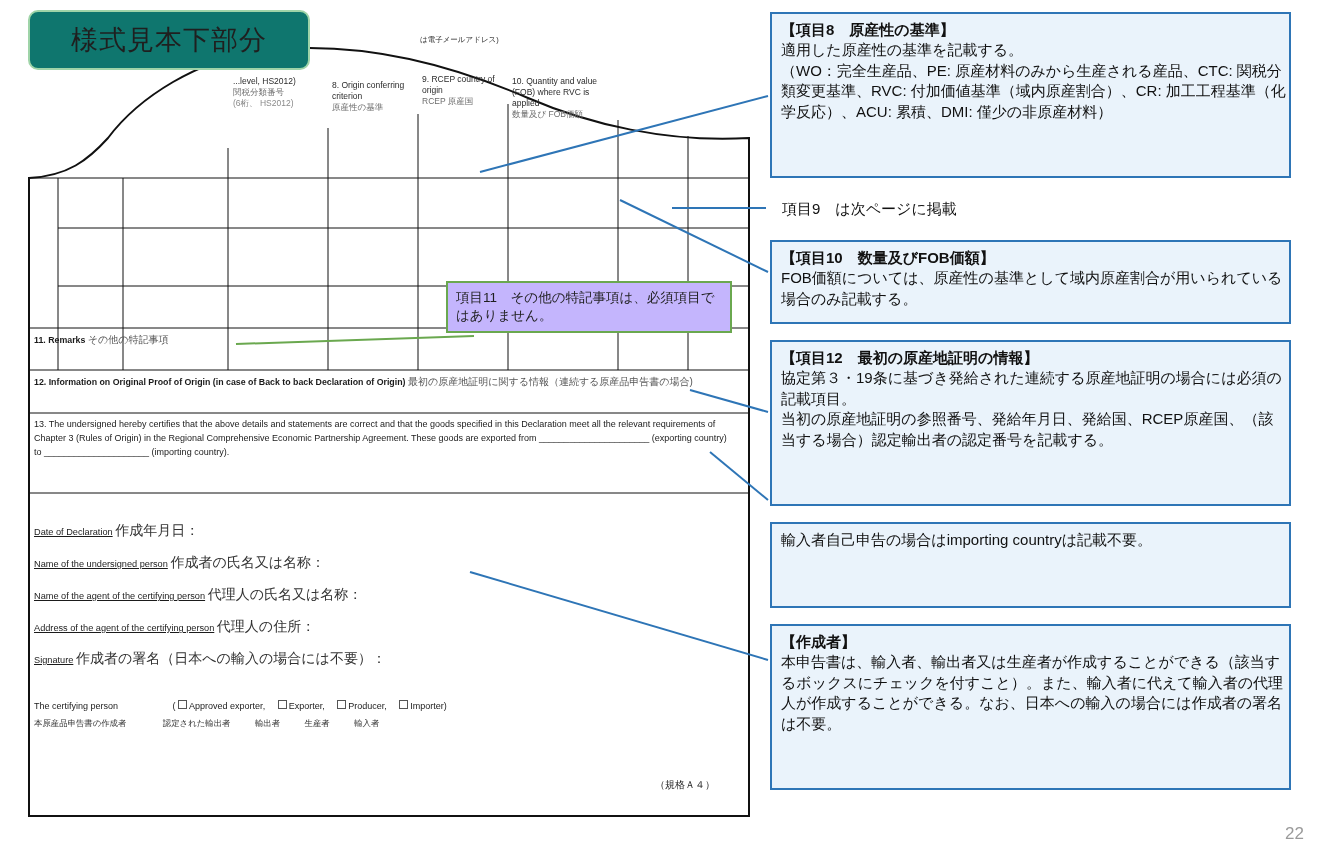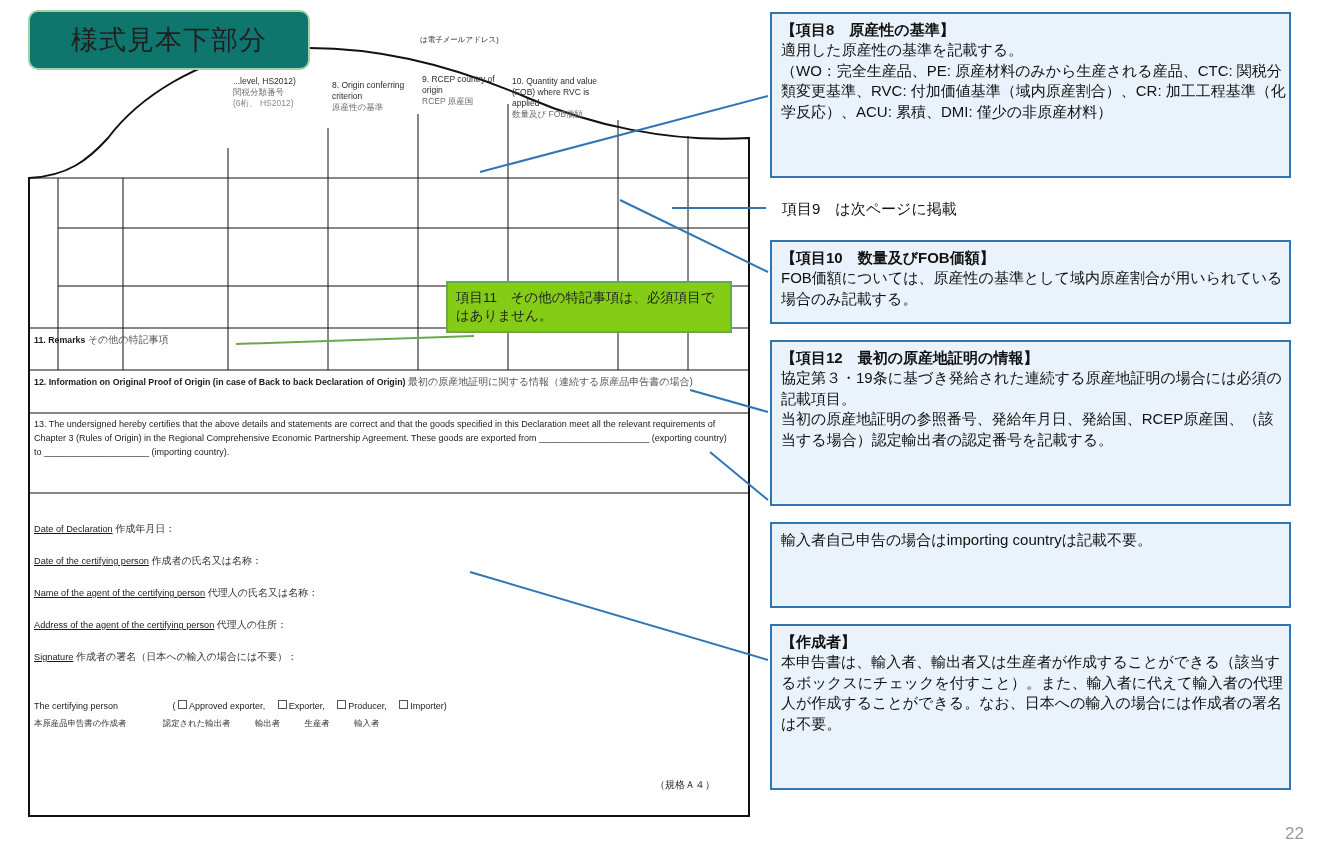--- a/index.html
+++ b/index.html
@@ -34,32 +34,32 @@
 
   .row-label{position:absolute;font-size:8.8px;color:#1b1b1b;}
   .row-label b{font-weight:bold;}
   .row-label .jp{font-size:10px;color:#555;}
 
   .para{position:absolute;font-size:9px;line-height:1.55;color:#1b1b1b;width:560px;}
   .para .jp{color:#7a7a7a;font-size:8.4px;}
 
   .sigline{position:absolute;font-size:9.2px;color:#1b1b1b;}
   .sigline u{text-decoration:underline;}
-  .sigline .jp{font-size:10px;color:#333;margin-top:16px;}
+  .sigline .jp{font-size:14px;color:#333;margin-top:16px;}
 
   .cert-row{position:absolute;font-size:9px;color:#1b1b1b;}
   .cert-row .jp{font-size:8.4px;color:#333;}
   .box{display:inline-block;width:7px;height:7px;border:1px solid #555;margin-right:2px;vertical-align:0px;}
 
   .std{position:absolute;right:36px;bottom:26px;font-size:10px;color:#1b1b1b;}
 
   
   .green-callout{
     position:absolute;left:446px;top:281px;width:266px;
-    border:2px solid #6aa84f;background:#84cc16;
+    border:2px solid #6aa84f;background:#c4b5fd;
     padding:6px 8px;font-size:13.5px;line-height:1.35;color:#1f1f1f;
   }
 
   
   .callout{
     position:absolute;left:770px;
     border:2px solid #2e75b6;background:#eaf3fb;
     padding:6px 3px 7px 9px;
     font-size:15px;line-height:1.36;color:#111;
     width:521px;box-sizing:border-box;
@@ -146,21 +146,21 @@
     </div>
 
     <div class="para" style="left:6px;top:390px;width:700px;">
       <div>13. The undersigned hereby certifies that the above details and statements are correct and that the goods specified in this Declaration meet all the relevant requirements of Chapter 3 (Rules of Origin) in the Regional Comprehensive Economic Partnership Agreement. These goods are exported from ______________________ (exporting country) to _____________________ (importing country).</div>
     </div>
 
     <div class="sigline" style="left:6px;top:494px;">
       <u>Date of Declaration</u> <span class="jp">作成年月日：</span>
     </div>
     <div class="sigline" style="left:6px;top:526px;">
-      <u>Date of the certifying person</u> <span class="jp">作成者の氏名又は名称：</span>
+      <u>Name of the undersigned person</u> <span class="jp">作成者の氏名又は名称：</span>
     </div>
     <div class="sigline" style="left:6px;top:558px;">
       <u>Name of the agent of the certifying person</u> <span class="jp">代理人の氏名又は名称：</span>
     </div>
     <div class="sigline" style="left:6px;top:590px;">
       <u>Address of the agent of the certifying person</u> <span class="jp">代理人の住所：</span>
     </div>
     <div class="sigline" style="left:6px;top:622px;">
       <u>Signature</u> <span class="jp">作成者の署名（日本への輸入の場合には不要）：</span>
     </div>

